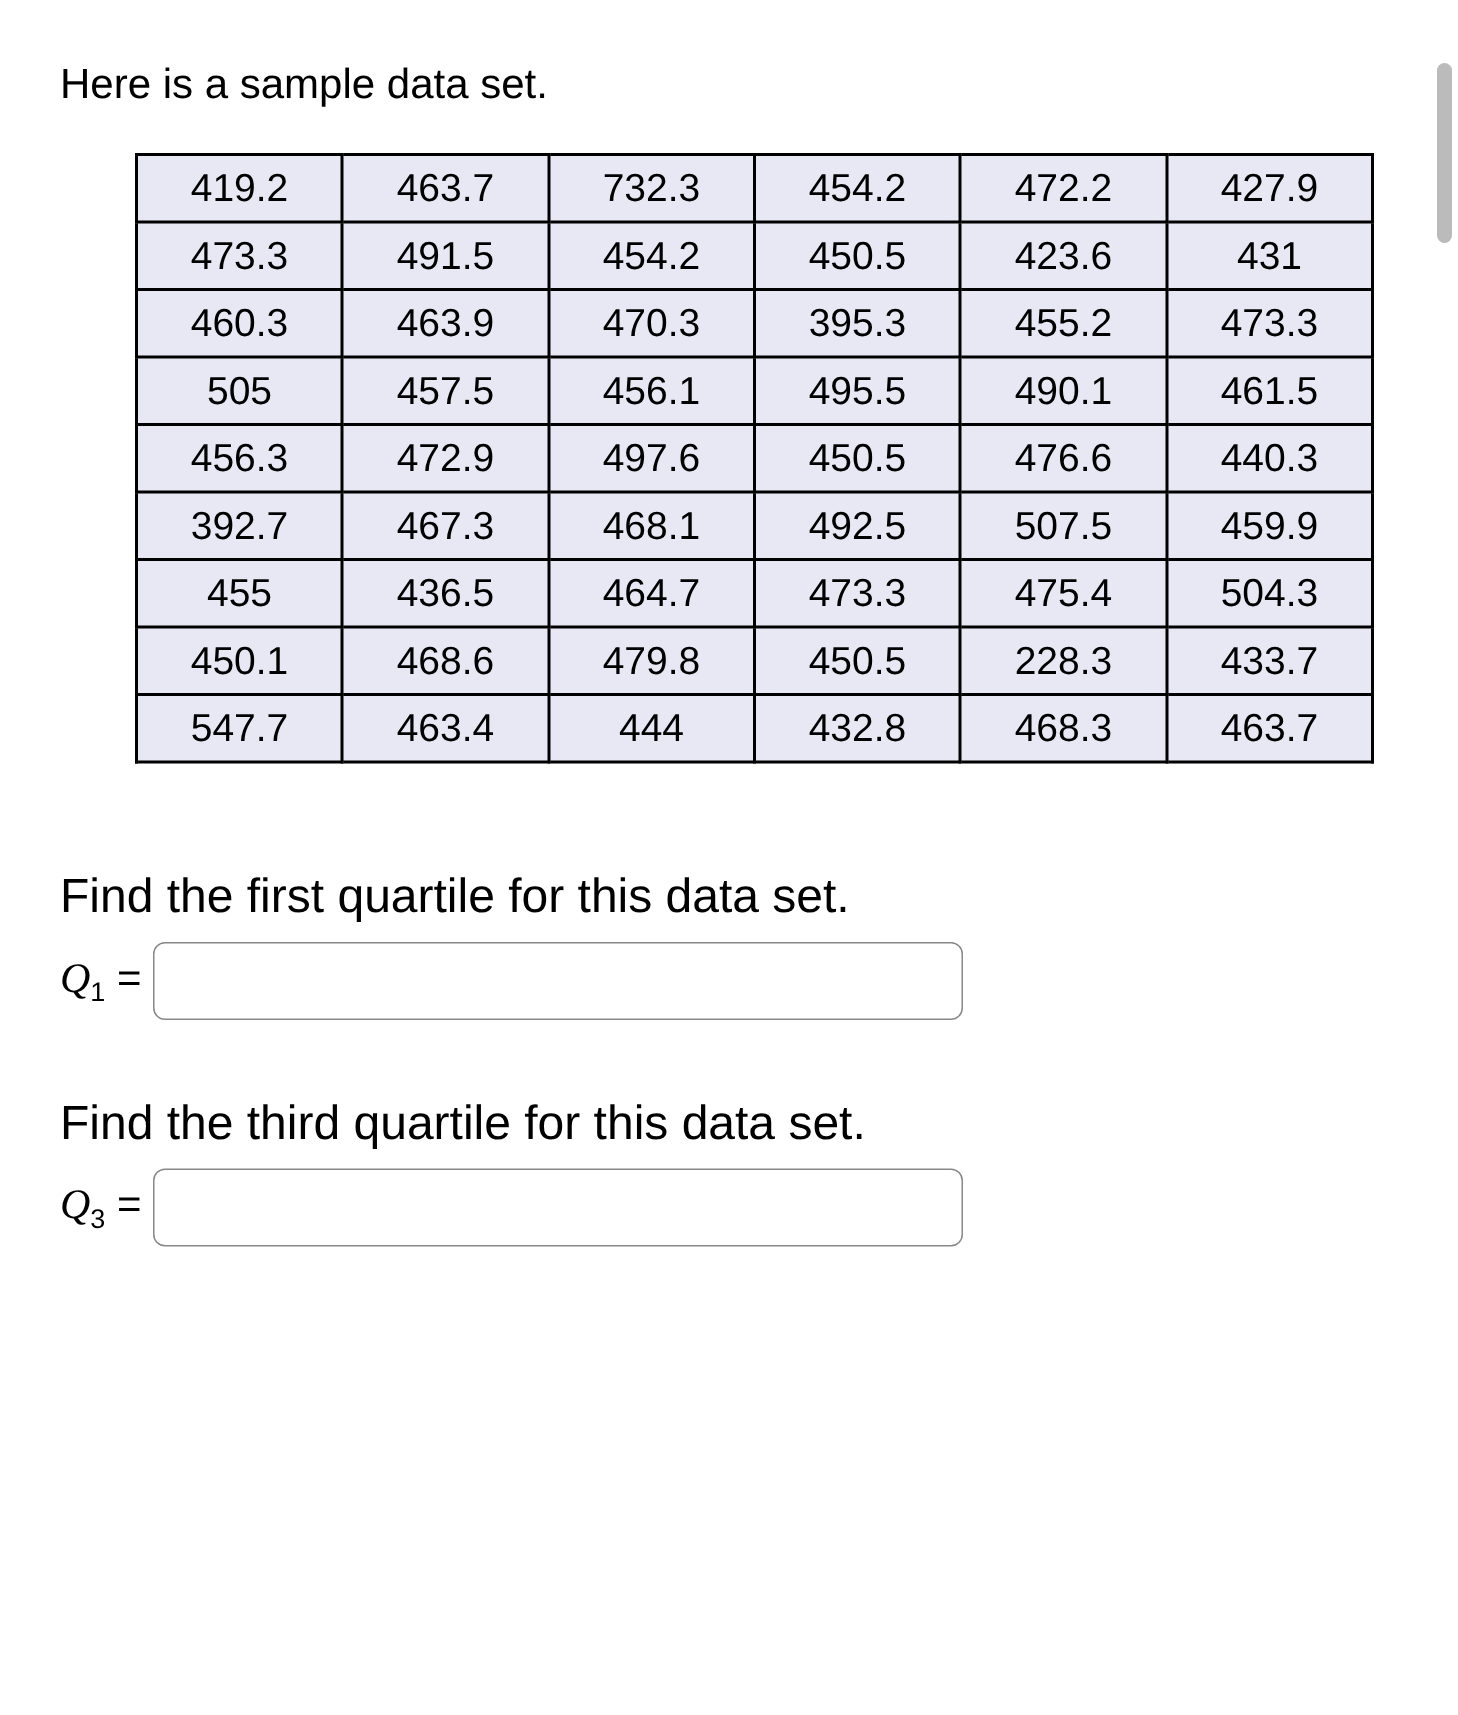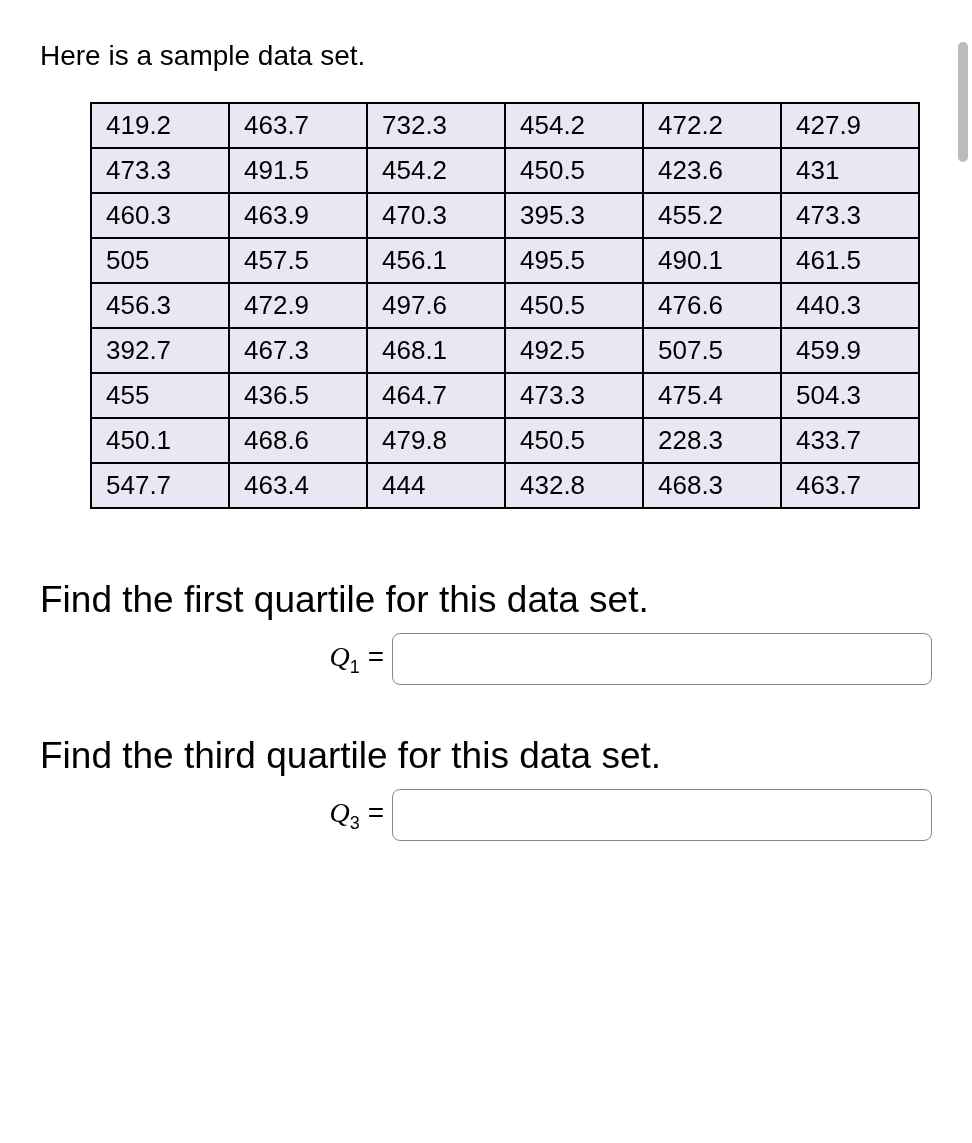--- a/index.html
+++ b/index.html
@@ -8,55 +8,54 @@
     body {
       margin: 0;
       padding: 0;
       font-family: 'Comic Sans MS', 'Chalkboard SE', 'Segoe Print', cursive, sans-serif;
       background: #ffffff;
       width: 972px;
       height: 1143px;
       position: relative;
     }
     .content {
-      padding: 30px 40px 30px 40px;
+      padding: 30px 56px 30px 40px;
     }
     .intro {
       font-size: 28px;
       color: #000;
       margin-bottom: 30px;
       margin-top: 10px;
     }
     .data-table {
       border-collapse: collapse;
       margin-left: 50px;
       margin-bottom: 70px;
     }
     .data-table td {
       border: 2px solid #000;
       background-color: #e8e8f5;
-      text-align: left;
+      text-align: center;
       padding: 6px 14px 6px 14px;
       font-size: 26px;
       color: #000;
       width: 138px;
     }
     .question-block {
       margin-bottom: 50px;
     }
     .question-text {
-      font-size: 37px;
+      font-size: 32px;
       color: #000;
       margin-bottom: 12px;
     }
     .answer-line {
       display: flex;
       align-items: center;
       gap: 8px;
-      justify-content: flex-end;
     }
     .answer-label {
       font-size: 28px;
       color: #000;
       white-space: nowrap;
     }
     .answer-label .var {
       font-style: italic;
       font-family: 'Comic Sans MS', cursive;
     }

